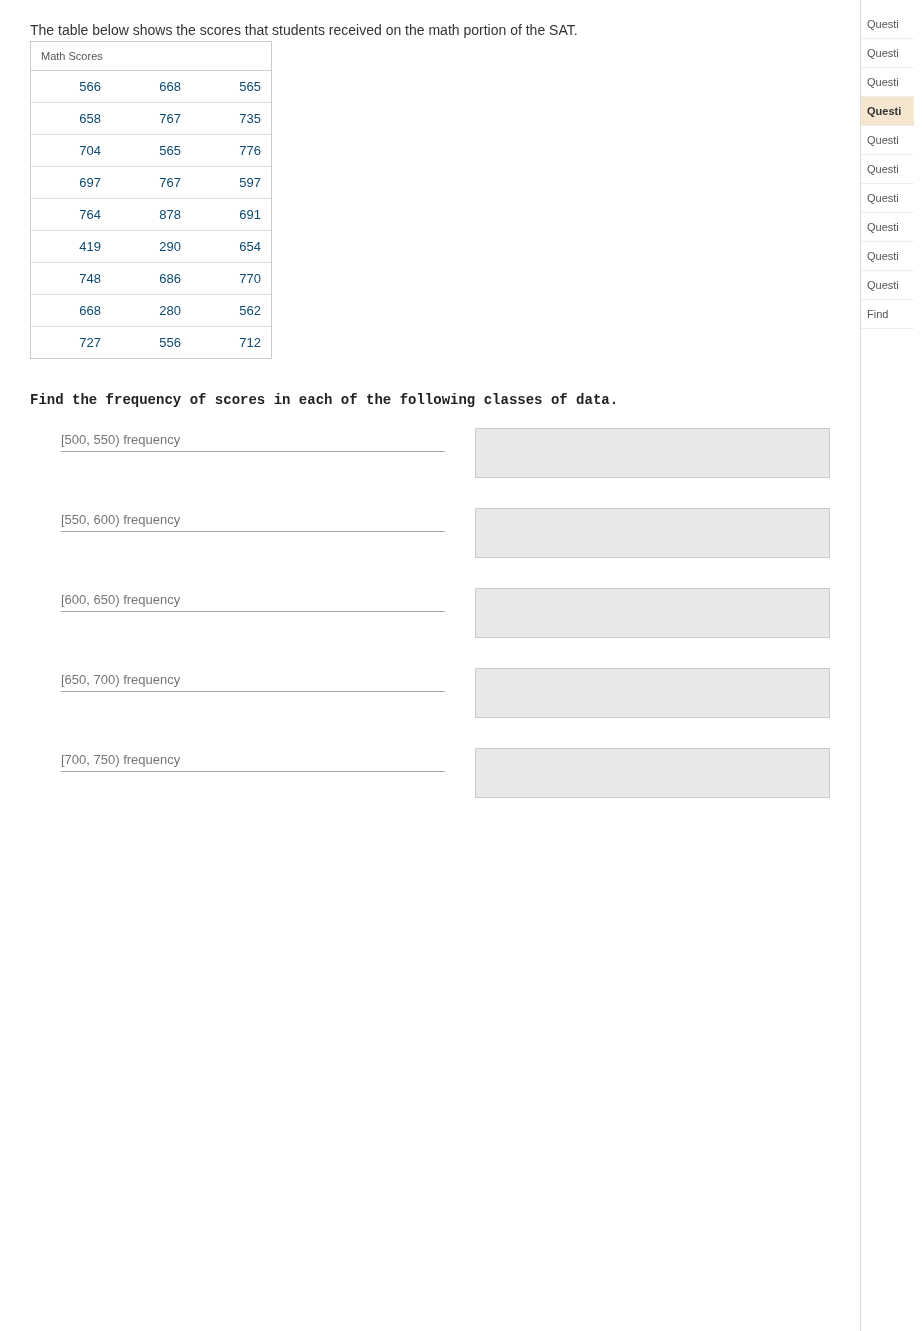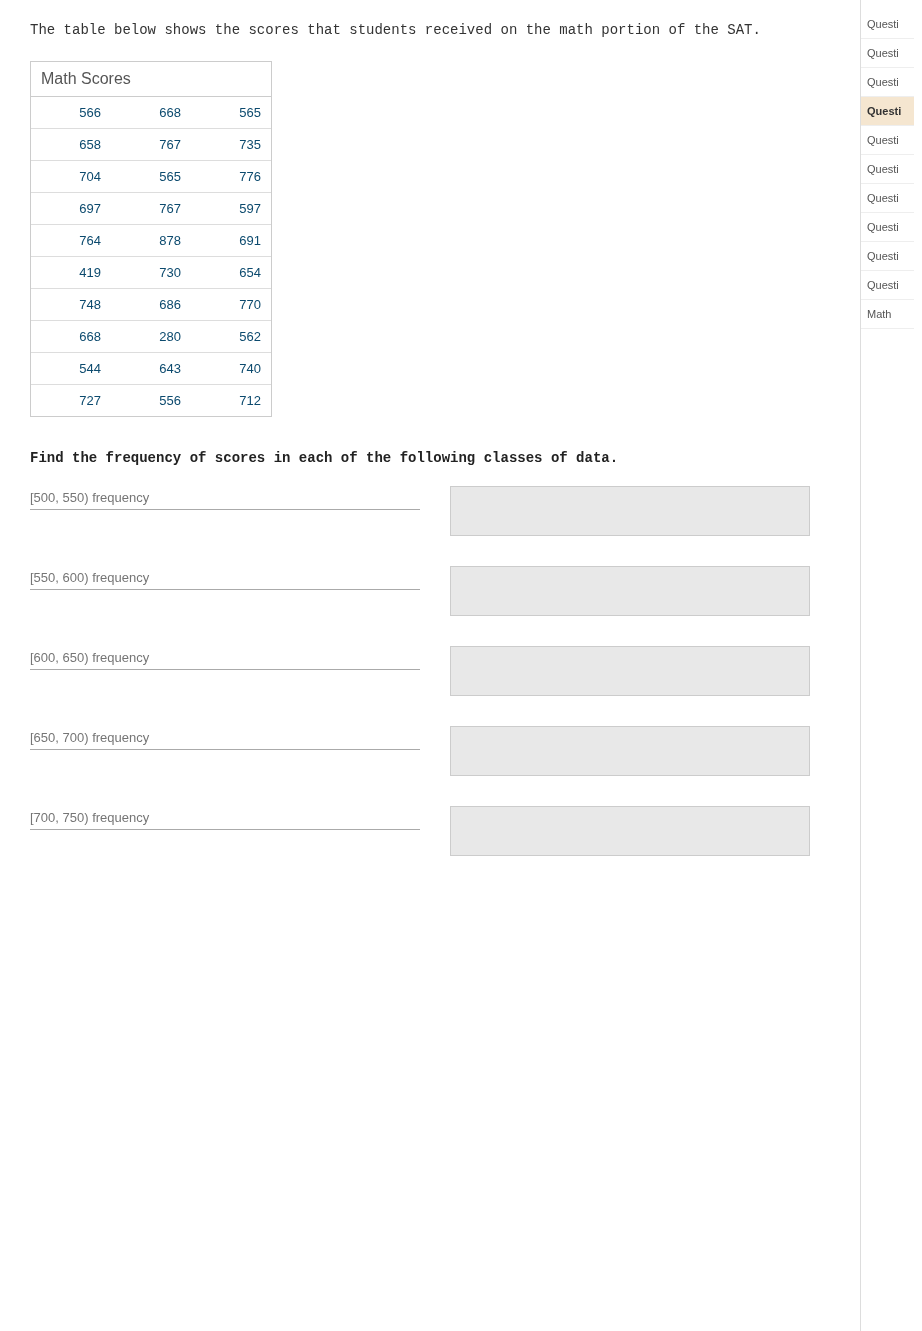--- a/index.html
+++ b/index.html
@@ -16,40 +16,38 @@
     
     .main-content {
       flex: 1;
       padding: 20px 30px;
       max-width: 860px;
     }
 
     .intro-text {
       font-size: 14px;
       line-height: 1.5;
-      margin-bottom: 20px;
-      color: #333;
-      font-family: Liberation Mono, monospace;
+      color: #333;
     }
 
     
     .scores-table-wrapper {
       border: 1px solid #ccc;
       display: inline-block;
       margin-bottom: 30px;
       min-width: 240px;
     }
 
     .scores-table {
       border-collapse: collapse;
       width: 240px;
     }
 
     .scores-table th {
-      font-size: 16px;
+      font-size: 11px;
       font-weight: normal;
       color: #555;
       padding: 8px 10px;
       text-align: left;
       border-bottom: 1px solid #ccc;
     }
 
     .scores-table td {
       padding: 8px 10px;
       text-align: right;
@@ -79,20 +77,21 @@
       margin-bottom: 20px;
       color: #222;
       font-family: Liberation Mono, monospace;
     }
 
     .frequency-row {
       display: flex;
       align-items: flex-start;
       margin-bottom: 30px;
       gap: 30px;
+      margin-left: 31px;
     }
 
     .frequency-input-wrapper {
       display: flex;
       flex-direction: column;
       width: 390px;
     }
 
     .frequency-input {
       border: none;
@@ -171,39 +170,34 @@
             <td>767</td>
             <td>597</td>
           </tr>
           <tr>
             <td>764</td>
             <td>878</td>
             <td>691</td>
           </tr>
           <tr>
             <td>419</td>
-            <td>730</td>
+            <td>290</td>
             <td>654</td>
           </tr>
           <tr>
             <td>748</td>
             <td>686</td>
             <td>770</td>
           </tr>
           <tr>
             <td>668</td>
             <td>280</td>
             <td>562</td>
           </tr>
           <tr>
-            <td>544</td>
-            <td>643</td>
-            <td>740</td>
-          </tr>
-          <tr>
             <td>727</td>
             <td>556</td>
             <td>712</td>
           </tr>
         </tbody>
     </table>
   </div>
 
   <p class="frequency-title">Find the frequency of scores in each of the following classes of data.</p>
 
@@ -246,15 +240,15 @@
       <div class="sidebar-item">Questi</div>
       <div class="sidebar-item">Questi</div>
       <div class="sidebar-item">Questi</div>
       <div class="sidebar-item active">Questi</div>
       <div class="sidebar-item">Questi</div>
       <div class="sidebar-item">Questi</div>
       <div class="sidebar-item">Questi</div>
       <div class="sidebar-item">Questi</div>
       <div class="sidebar-item">Questi</div>
       <div class="sidebar-item">Questi</div>
-      <div class="sidebar-item">Math</div>
+      <div class="sidebar-item">Find</div>
     </div>
 </div>
 
 </body></html>

